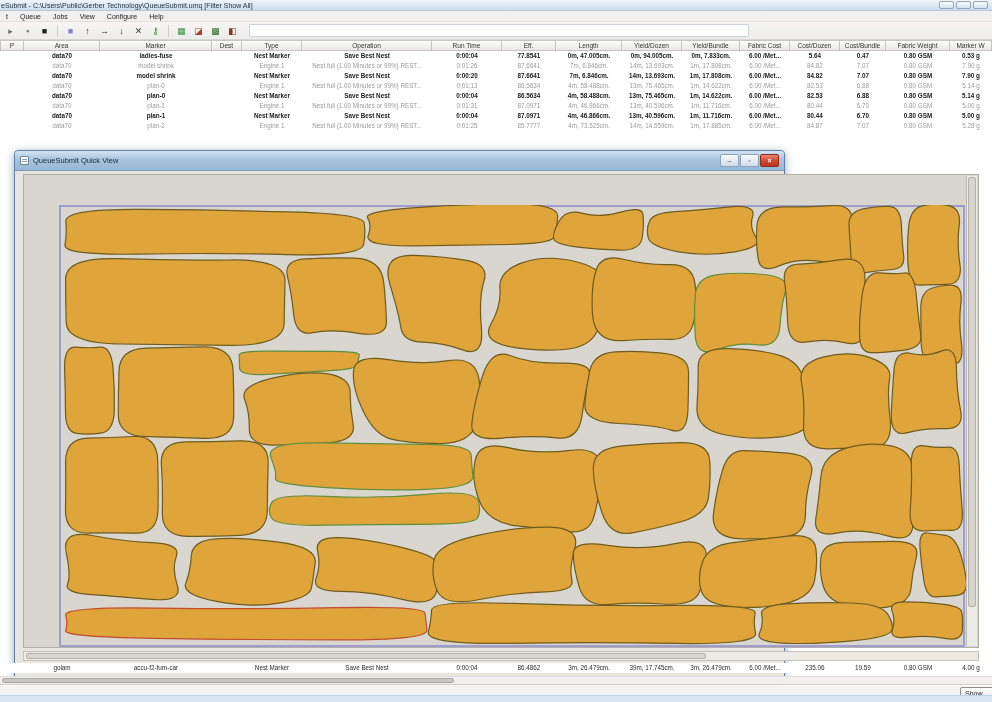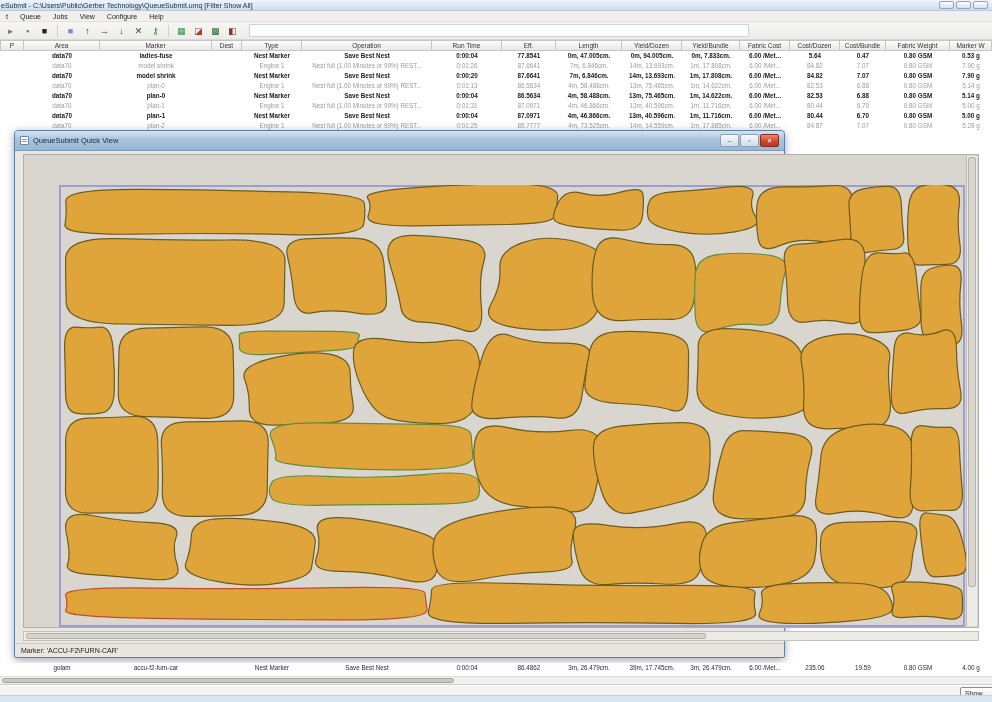--- a/index.html
+++ b/index.html
@@ -39,21 +39,21 @@
     overflow:hidden; white-space:nowrap; }
   #grid-header .hcell:first-child { border-left:1px solid #c6c5c3; }
   #grid-body { position:absolute; left:0; top:51px; width:992px; }
   .trow { height:10px; }
   .tcell { font-size:6.3px; line-height:10px; text-align:center; overflow:hidden; white-space:nowrap; }
   .trow.bold .tcell { color:#1a1a1a; font-weight:bold; }
   .trow.dim  .tcell { color:#9b9b9b; }
   .trow.plain .tcell { color:#2a2a2a; }
 
   
-  #quickview { position:absolute; left:14px; top:130px; width:771px; height:528px;
+  #quickview { position:absolute; left:14px; top:150px; width:771px; height:528px;
     border:1px solid #5f82a4; border-radius:4px 4px 2px 2px; background:#e9e6e0;
     box-shadow:0 2px 8px rgba(40,60,90,.45); }
   #qv-titlebar { position:absolute; left:0; top:0; width:100%; height:20px;
     background:linear-gradient(#d3e3f2,#a9c4dd 45%,#98b7d4); border-bottom:1px solid #7e9cb8;
     border-radius:4px 4px 0 0; display:flex; align-items:center; padding:0 5px;
     font-size:7.5px; color:#17293b; }
   #qv-icon { width:9px; height:9px; margin-right:4px; background:#fdfdfd;
     border:1px solid #6b86a0; border-radius:1px; position:relative; }
   #qv-icon:after { content:""; position:absolute; left:1px; top:2px; width:5px; height:1px;
     background:#8aa0b4; box-shadow:0 2px 0 #8aa0b4; }

